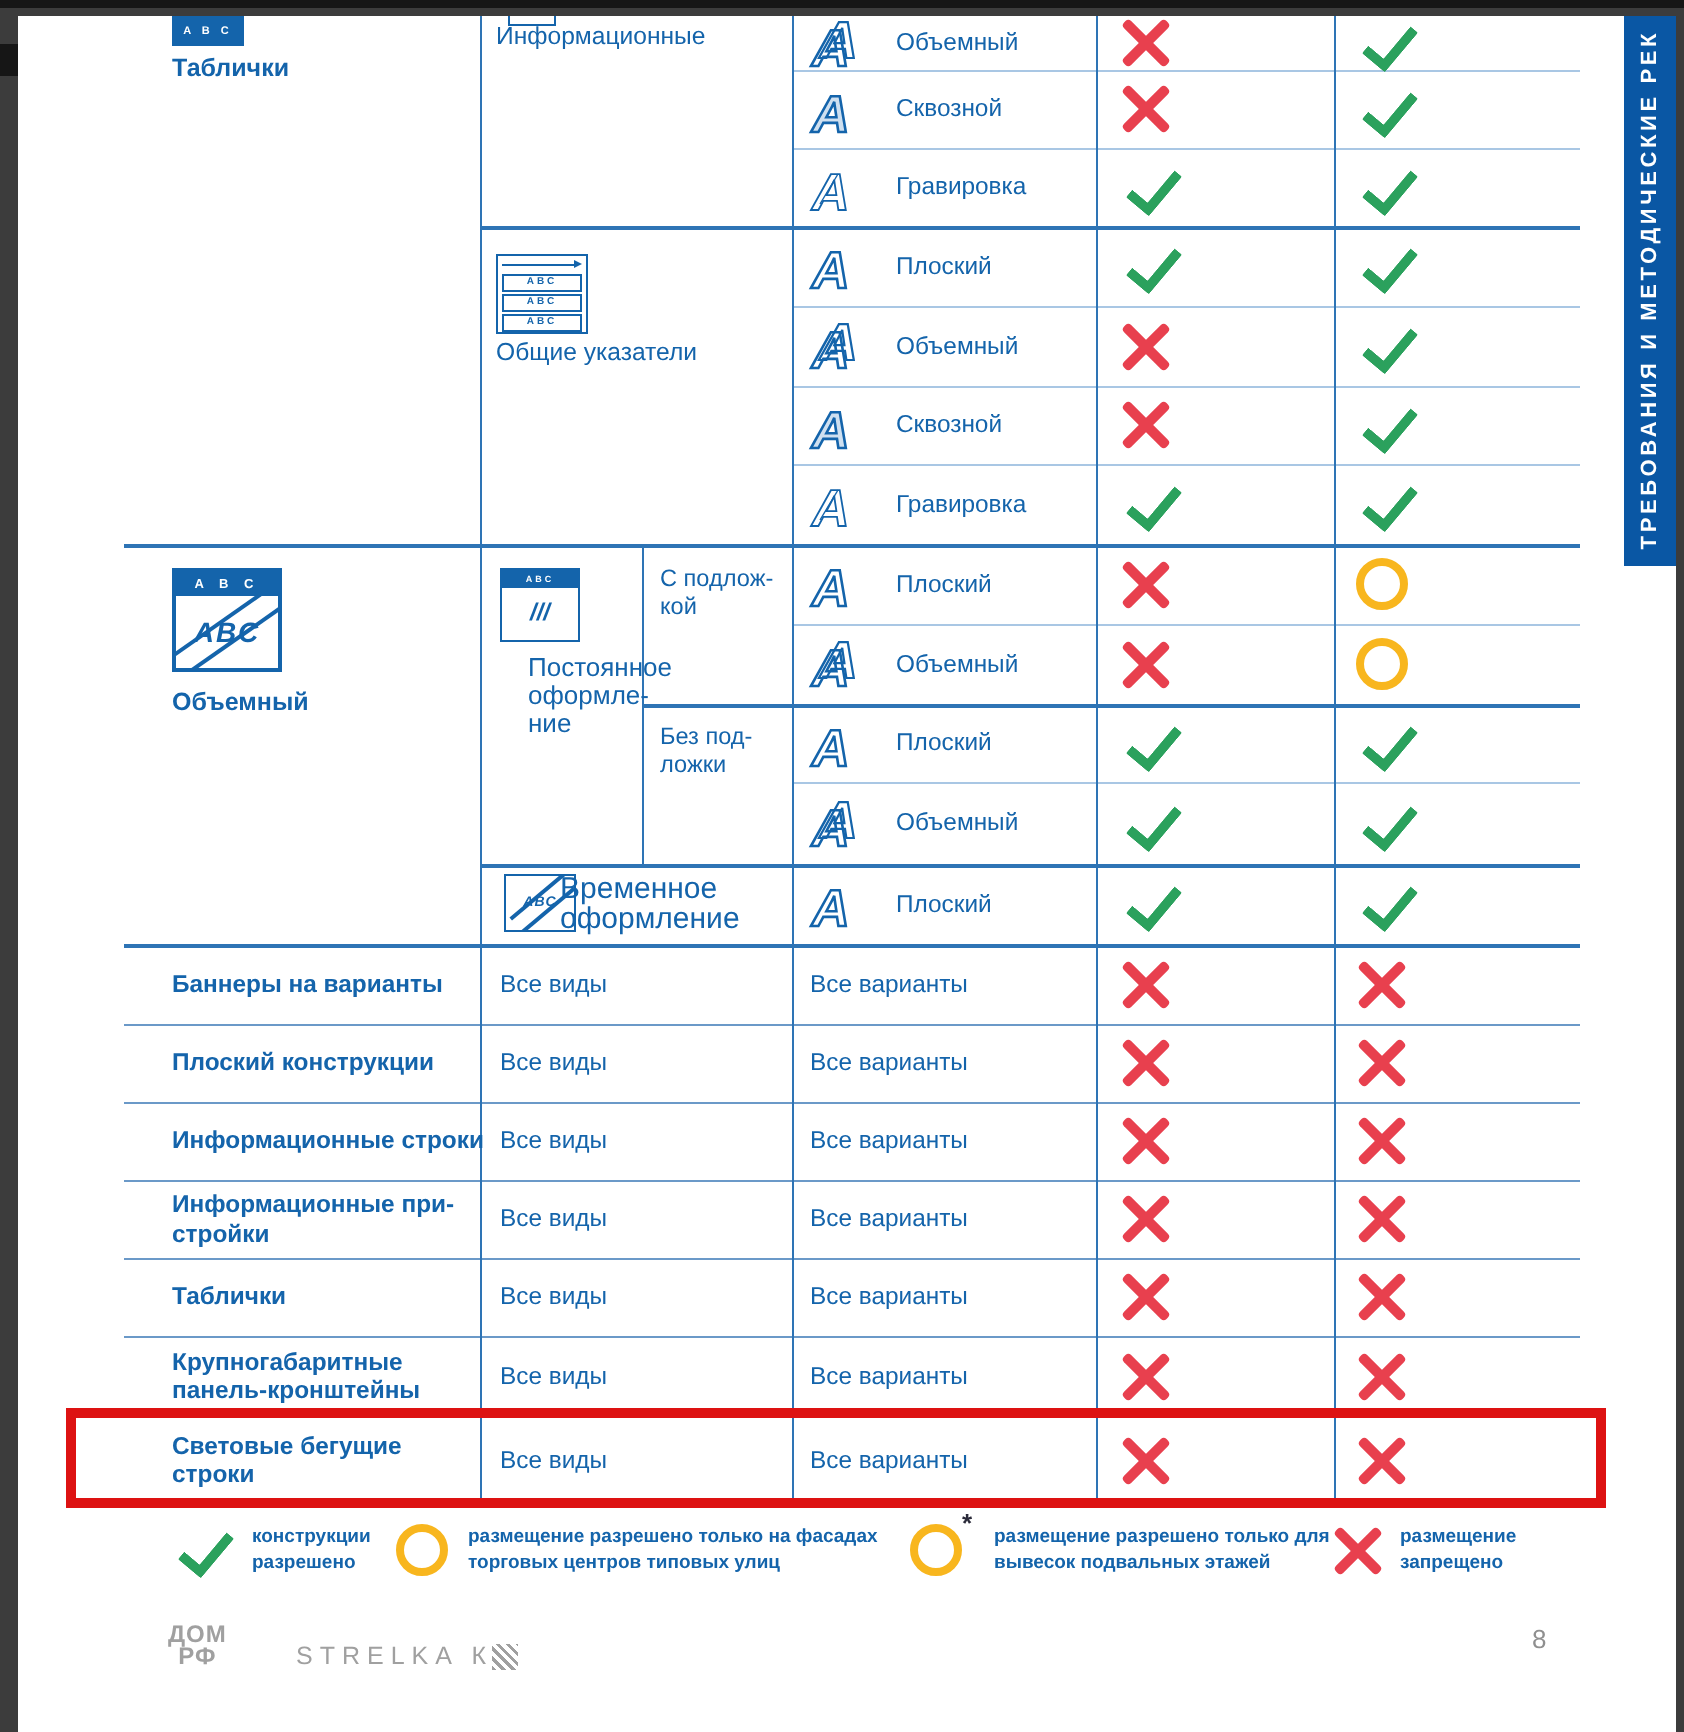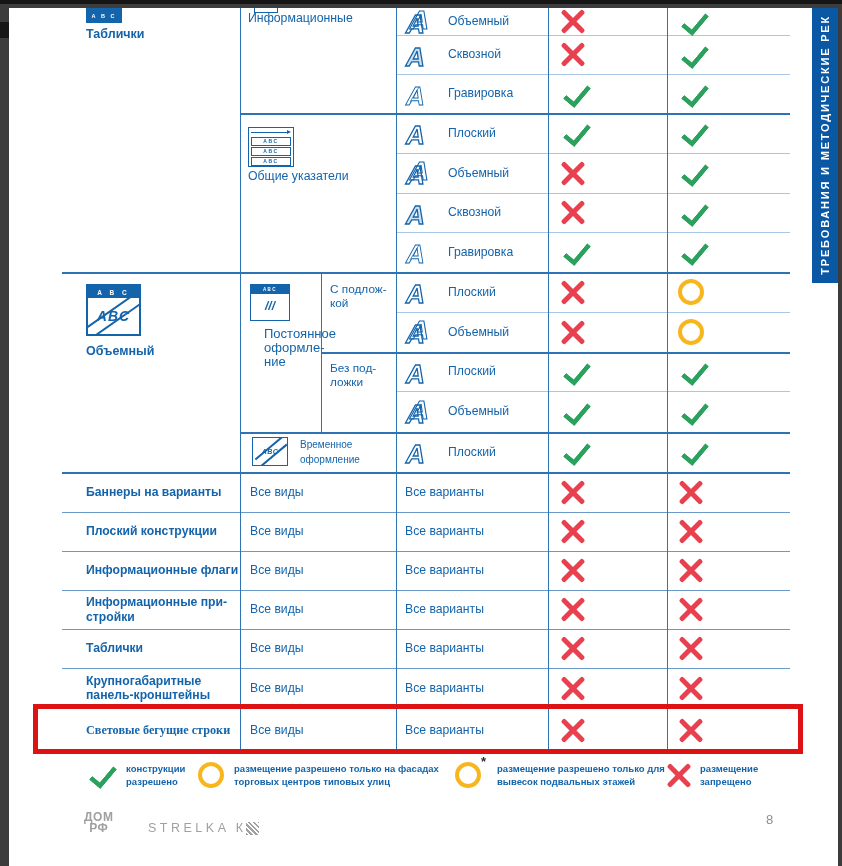--- a/index.html
+++ b/index.html
@@ -79,21 +79,21 @@
   .vrem-icon::before{top:9px;left:-2px}
   .vrem-icon::after{top:17px;left:2px}
   
   .tab-label{left:86px;top:27px}
   .info-label{left:248px;top:11px}
   .ptr-label{left:248px;top:169px}
   .vit-label{left:86px;top:344px}
   .post-label{left:264px;top:327px;width:57px;font-size:13px;line-height:14px}
   .spod-label{left:330px;top:282px;width:58px;font-size:11.8px;line-height:14px}
   .bpod-label{left:330px;top:361px;width:58px;font-size:11.8px;line-height:14px}
-  .vrem-label{left:300px;top:438px;width:96px;font-size:10px;line-height:14.5px}
+  .vrem-label{left:280px;top:438px;width:96px;font-size:15px;line-height:14.5px}
   
   .hlbox{position:absolute;left:33px;top:704px;width:770px;height:50px;border:5px solid var(--hl);z-index:5}
   
   .lg-text{position:absolute;font-size:9.5px;font-weight:bold;color:var(--blue);line-height:12.5px;z-index:2}
   .lg1{left:126px;top:763px;width:90px}
   .lg2{left:234px;top:763px;width:216px}
   .lg3{left:497px;top:763px;width:168px}
   .lg4{left:700px;top:763px;width:95px}
   .lg-check{left:86px;top:765px}
   .lg-ring1{left:198px;top:762px}
@@ -217,41 +217,41 @@
     <div class="cell bold" style="left: 86px; top: 472px; width: 158px; height: 40px;">Баннеры на варианты</div>
     <div class="cell" style="left: 250px; top: 472px; width: 140px; height: 40px;">Все виды</div>
     <div class="cell" style="left: 405px; top: 472px; width: 135px; height: 40px;">Все варианты</div>
     <div class="mark mark-cross" style="left: 560px; top: 479px;"></div>
     <div class="mark mark-cross" style="left: 678px; top: 479px;"></div>
     <div class="cell bold" style="left: 86px; top: 512px; width: 158px; height: 39px;">Плоский конструкции</div>
     <div class="cell" style="left: 250px; top: 512px; width: 140px; height: 39px;">Все виды</div>
     <div class="cell" style="left: 405px; top: 512px; width: 135px; height: 39px;">Все варианты</div>
     <div class="mark mark-cross" style="left: 560px; top: 518.5px;"></div>
     <div class="mark mark-cross" style="left: 678px; top: 518.5px;"></div>
-    <div class="cell bold" style="left: 86px; top: 551px; width: 158px; height: 39px;">Информационные флаги</div>
+    <div class="cell bold" style="left: 86px; top: 551px; width: 158px; height: 39px;">Информационные строки</div>
     <div class="cell" style="left: 250px; top: 551px; width: 140px; height: 39px;">Все виды</div>
     <div class="cell" style="left: 405px; top: 551px; width: 135px; height: 39px;">Все варианты</div>
     <div class="mark mark-cross" style="left: 560px; top: 557.5px;"></div>
     <div class="mark mark-cross" style="left: 678px; top: 557.5px;"></div>
     <div class="cell bold" style="left: 86px; top: 590px; width: 158px; height: 39px;">Информационные при-стройки</div>
     <div class="cell" style="left: 250px; top: 590px; width: 140px; height: 39px;">Все виды</div>
     <div class="cell" style="left: 405px; top: 590px; width: 135px; height: 39px;">Все варианты</div>
     <div class="mark mark-cross" style="left: 560px; top: 596.5px;"></div>
     <div class="mark mark-cross" style="left: 678px; top: 596.5px;"></div>
     <div class="cell bold" style="left: 86px; top: 629px; width: 158px; height: 39px;">Таблички</div>
     <div class="cell" style="left: 250px; top: 629px; width: 140px; height: 39px;">Все виды</div>
     <div class="cell" style="left: 405px; top: 629px; width: 135px; height: 39px;">Все варианты</div>
     <div class="mark mark-cross" style="left: 560px; top: 635.5px;"></div>
     <div class="mark mark-cross" style="left: 678px; top: 635.5px;"></div>
     <div class="cell bold" style="left: 86px; top: 668px; width: 158px; height: 40px;">Крупногабаритные панель-кронштейны</div>
     <div class="cell" style="left: 250px; top: 668px; width: 140px; height: 40px;">Все виды</div>
     <div class="cell" style="left: 405px; top: 668px; width: 135px; height: 40px;">Все варианты</div>
     <div class="mark mark-cross" style="left: 560px; top: 675px;"></div>
     <div class="mark mark-cross" style="left: 678px; top: 675px;"></div>
-    <div class="cell bold" style="left: 86px; top: 708px; width: 158px; height: 44px; font-family: Liberation Serif, serif;">Световые бегущие строки</div>
+    <div class="cell bold" style="left: 86px; top: 708px; width: 158px; height: 44px;">Световые бегущие строки</div>
     <div class="cell" style="left: 250px; top: 708px; width: 140px; height: 44px;">Все виды</div>
     <div class="cell" style="left: 405px; top: 708px; width: 135px; height: 44px;">Все варианты</div>
     <div class="mark mark-cross" style="left: 560px; top: 717px;"></div>
     <div class="mark mark-cross" style="left: 678px; top: 717px;"></div>
   </div>
 
 <div class="abs tab-icon">
     <span>A B C</span>
   </div>
 <div class="lbl bold tab-label nowrap">Таблички</div>

